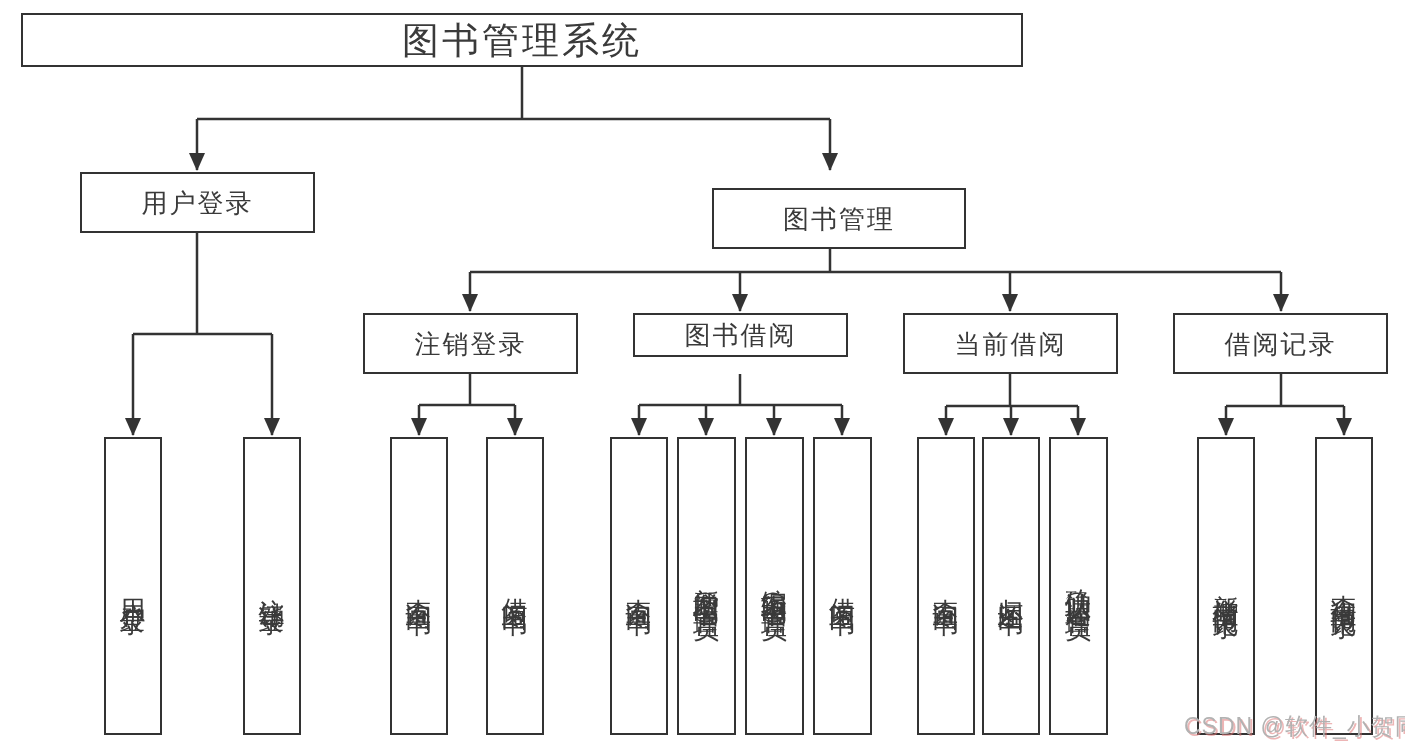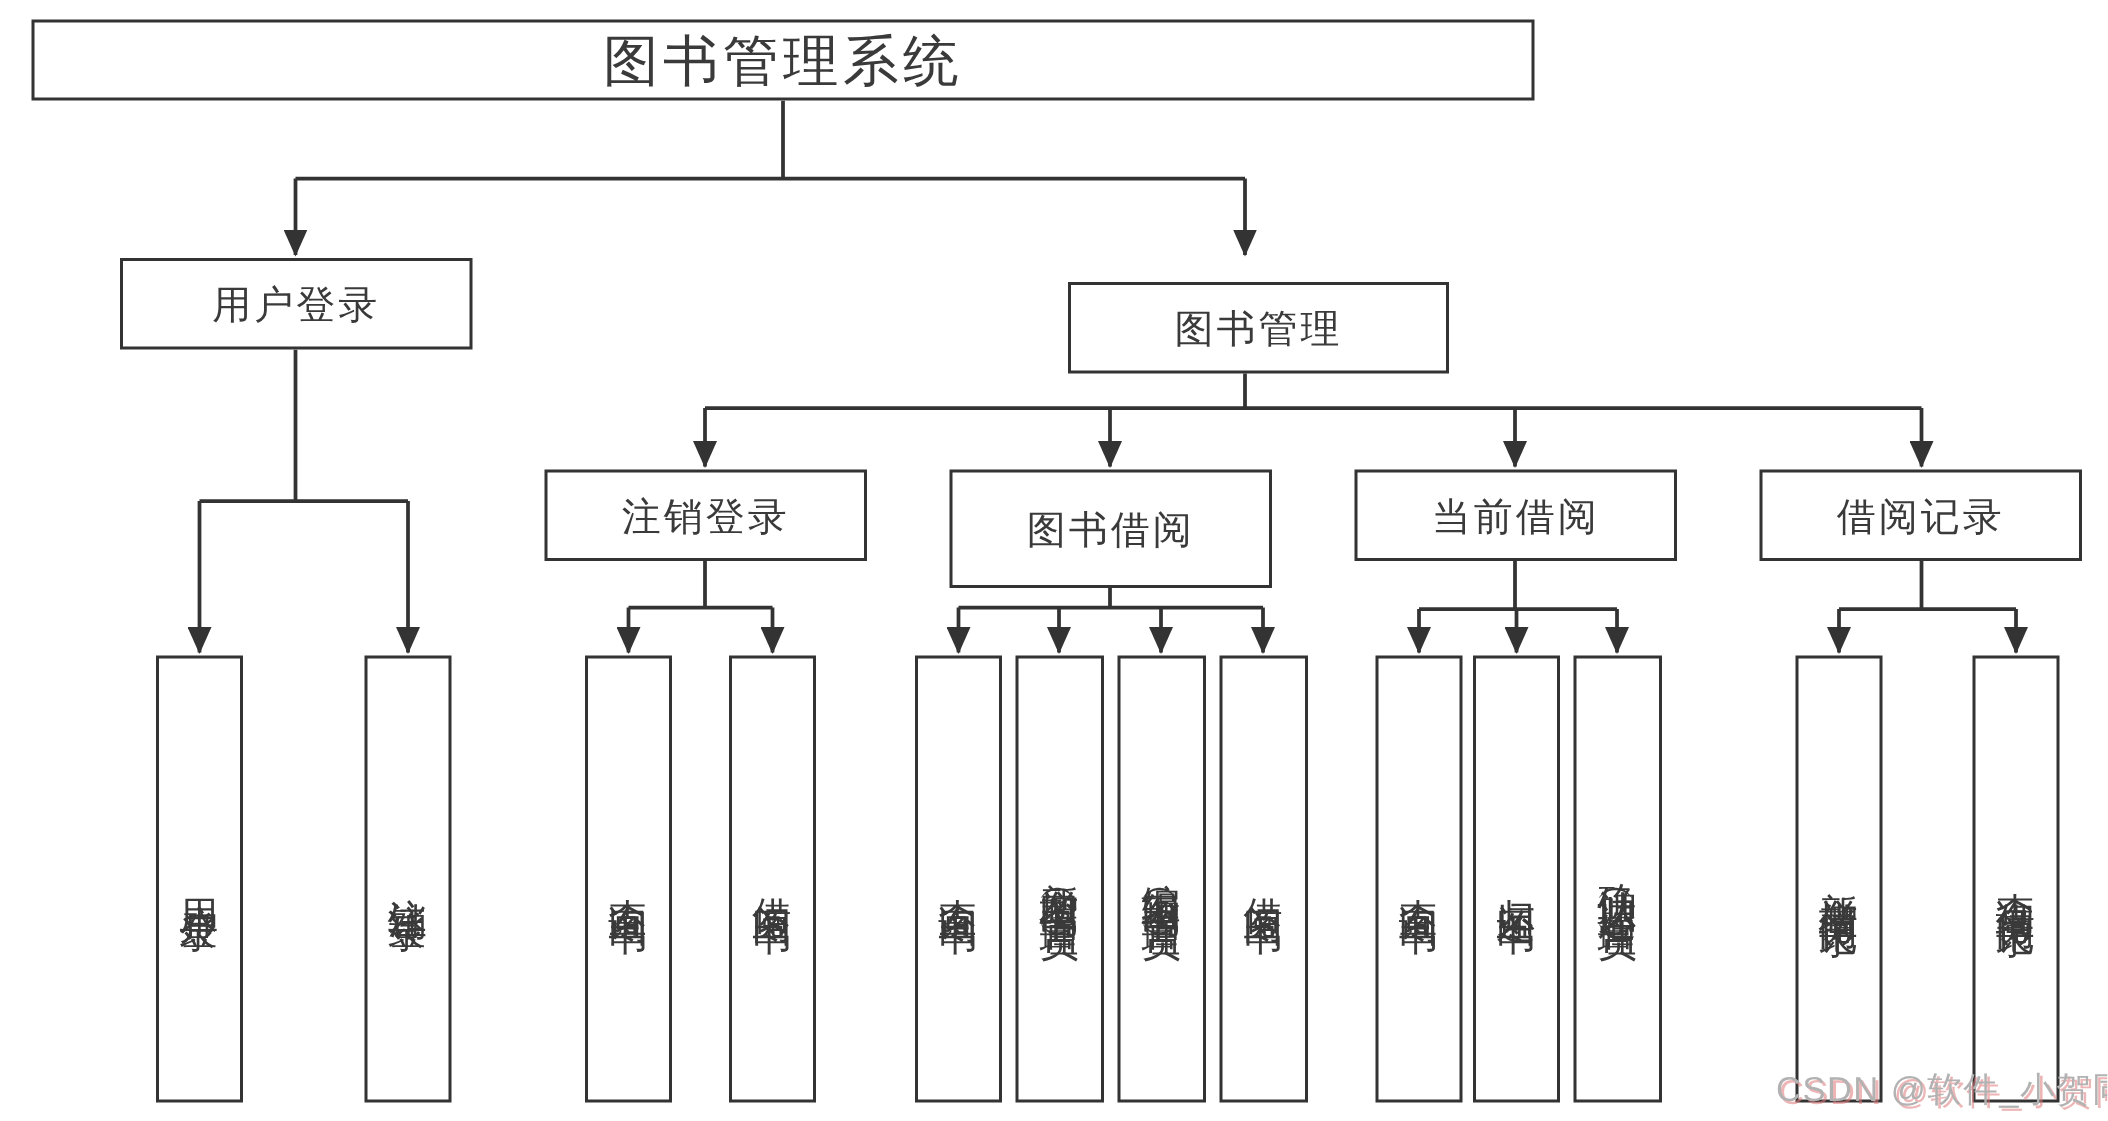--- a/index.html
+++ b/index.html
@@ -85,21 +85,21 @@
       <line x1="1344" y1="406" x2="1344" y2="435" marker-end="url(#arrow)"></line>
     </g>
   </svg>
 
   <div class="box rootbox" style="left:21px;top:13px;width:1002px;height:54px">图书管理系统</div>
 
   <div class="box hbox" style="left:80px;top:172px;width:235px;height:61px">用户登录</div>
   <div class="box hbox" style="left:712px;top:188px;width:254px;height:61px">图书管理</div>
 
   <div class="box hbox" style="left:363px;top:313px;width:215px;height:61px">注销登录</div>
-  <div class="box hbox" style="left:633px;top:313px;width:215px;height:79px">图书借阅</div>
+  <div class="box hbox" style="left:633px;top:313px;width:215px;height:44px">图书借阅</div>
   <div class="box hbox" style="left:1173px;top:313px;width:215px;height:61px">借阅记录</div>
   <div class="box hbox" style="left:903px;top:313px;width:215px;height:61px">当前借阅</div>
 
   <div class="box vbox" style="left:104px;top:437px;width:58px;height:298px">用户登录</div>
   <div class="box vbox" style="left:243px;top:437px;width:58px;height:298px">注销登录</div>
 
   <div class="box vbox" style="left:390px;top:437px;width:58px;height:298px">查询图书</div>
   <div class="box vbox" style="left:486px;top:437px;width:58px;height:298px">借阅图书</div>
 
   <div class="box vbox" style="left:610px;top:437px;width:58px;height:298px">查询图书</div>

